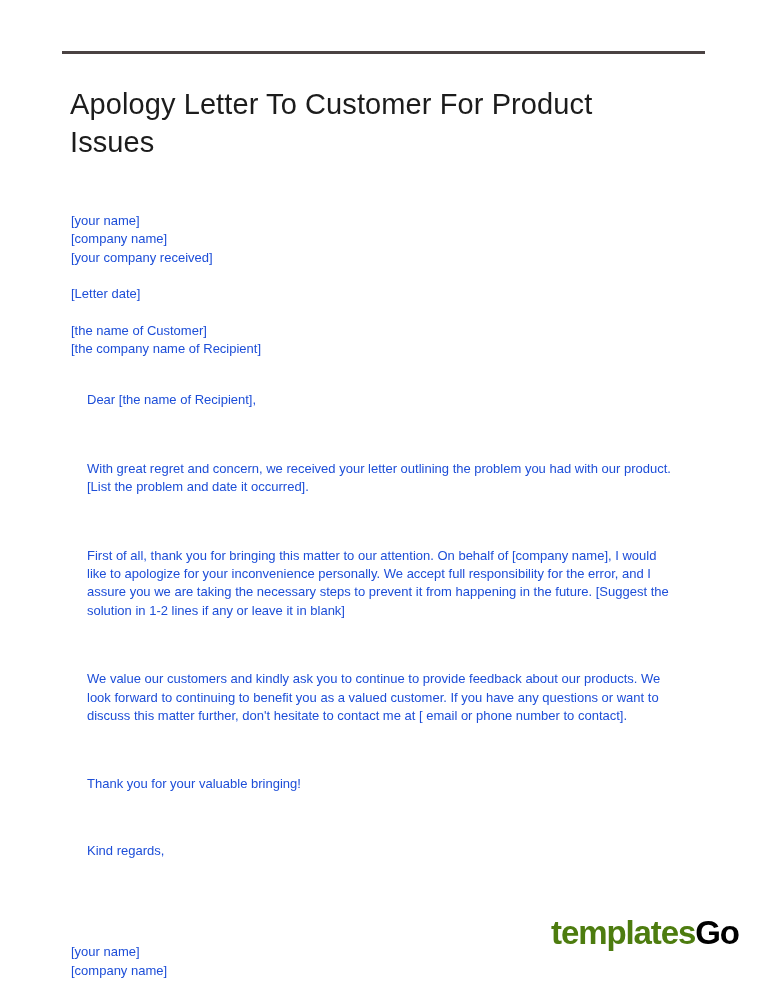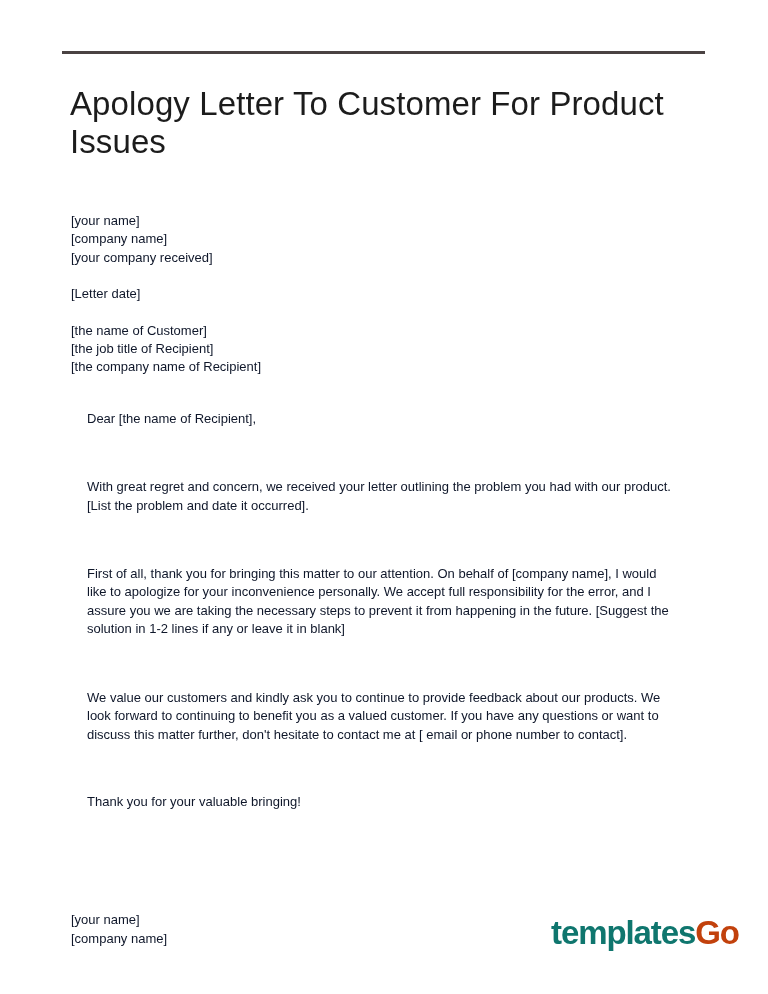--- a/index.html
+++ b/index.html
@@ -33,36 +33,36 @@
     background: #4a4242;
   }
 
   
   .doc-title {
     position: absolute;
     left: 70px;
     top: 85px;
     width: 610px;
     margin: 0;
-    font-size: 33px;
+    font-size: 29px;
     font-weight: 400;
     line-height: 38px;
     letter-spacing: 0.1px;
     color: #1c1c1c;
   }
 
   
   .letter {
     position: absolute;
     left: 71px;
     top: 212px;
     width: 622px;
     font-size: 13px;
     line-height: 18.4px;
-    color: #0f172a;
+    color: #1d4ed8;
   }
 
   .block {
     margin: 0;
   }
 
   .line {
     display: block;
     white-space: nowrap;
   }
@@ -89,25 +89,25 @@
     left: 551px;
     top: 916px;
     font-size: 33px;
     font-weight: 700;
     letter-spacing: -1.1px;
     line-height: 1;
     white-space: nowrap;
   }
 
   .logo-templates {
-    color: #0f766e;
+    color: #4d7c0f;
   }
 
   .logo-go {
-    color: #c2410c;
+    color: #000000;
   }
 </style>
 </head>
 <body>
 
 <div class="page">
 
   <div class="top-rule"></div>
 
   <h1 class="doc-title">Apology Letter To Customer For Product Issues</h1>
@@ -123,21 +123,20 @@
     <div class="gap-sender"></div>
 
     <div class="block">
       <span class="line">[Letter date]</span>
     </div>
 
     <div class="gap-date"></div>
 
     <div class="block">
       <span class="line">[the name of Customer]</span>
-      <span class="line">[the job title of Recipient]</span>
       <span class="line">[the company name of Recipient]</span>
     </div>
 
     <div class="gap-recip"></div>
 
     <p class="para">Dear [the name of Recipient],</p>
 
     <div class="gap-salute"></div>
 
     <p class="para">With great regret and concern, we received your letter outlining the problem you had with our product. [List the problem and date it occurred].</p>
@@ -149,20 +148,21 @@
     <div class="gap-p2"></div>
 
     <p class="para">We value our customers and kindly ask you to continue to provide feedback about our products. We look forward to continuing to benefit you as a valued customer. If you have any questions or want to discuss this matter further, don't hesitate to contact me at [ email or phone number to contact].</p>
 
     <div class="gap-p3"></div>
 
     <p class="para">Thank you for your valuable bringing!</p>
 
     <div class="gap-thanks"></div>
 
+    <p class="para">Kind regards,</p>
 
     <div class="gap-sign"></div>
 
     <div class="block">
       <span class="line">[your name]</span>
       <span class="line">[company name]</span>
     </div>
 
   </div>
 

